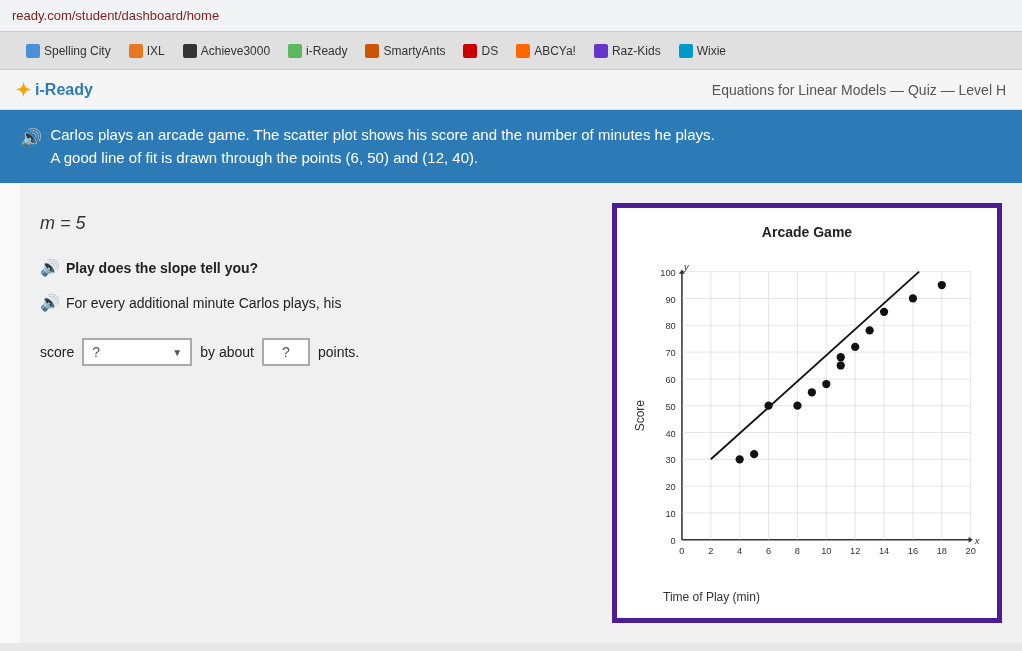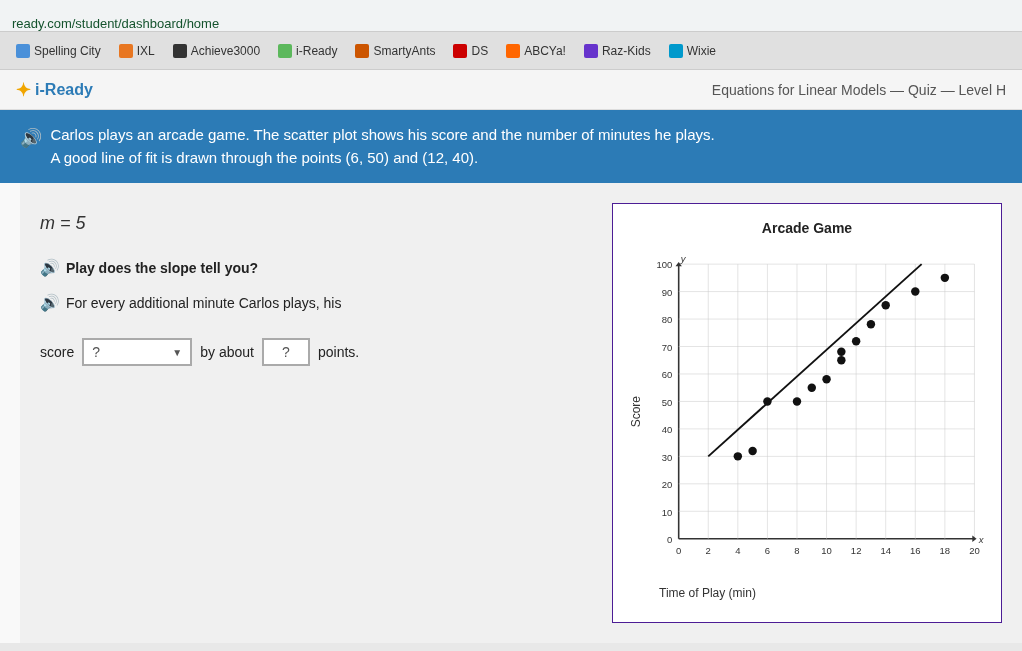--- a/index.html
+++ b/index.html
@@ -3,34 +3,34 @@
   <meta charset="utf-8">
   <style>
     * { box-sizing: border-box; margin: 0; padding: 0; }
     body { font-family: Arial, sans-serif; background: #e8e8e8; width: 1022px; height: 651px; overflow: hidden; }
 
     
     .browser-bar {
       background: #f1f3f4;
       height: 32px;
       display: flex;
-      align-items: flex-end;
+      align-items: center;
       padding: 0 12px;
       border-bottom: 1px solid #ccc;
       font-size: 13px;
-      color: #14532d;
+      color: #7f1d1d;
     }
 
     
     .tab-bar {
       background: #e0e0e0;
       height: 38px;
       display: flex;
       align-items: center;
-      padding: 0 10px;
+      padding: 0 20px;
       gap: 6px;
       font-size: 12px;
       overflow: hidden;
       border-bottom: 1px solid #ccc;
     }
     .tab-item {
       display: flex;
       align-items: center;
       gap: 4px;
       padding: 2px 6px;
@@ -166,21 +166,21 @@
       font-size: 14px;
       width: 48px;
       text-align: center;
       color: #555;
     }
 
     
     .right-panel {
       width: 390px;
       background: white;
-      border: 1px solid #4c1d95;
+      border: 5px solid #4c1d95;
       padding: 16px 16px 12px 16px;
     }
     .chart-title {
       text-align: center;
       font-size: 14px;
       font-weight: bold;
       color: #222;
       margin-bottom: 6px;
     }
     .chart-container {

